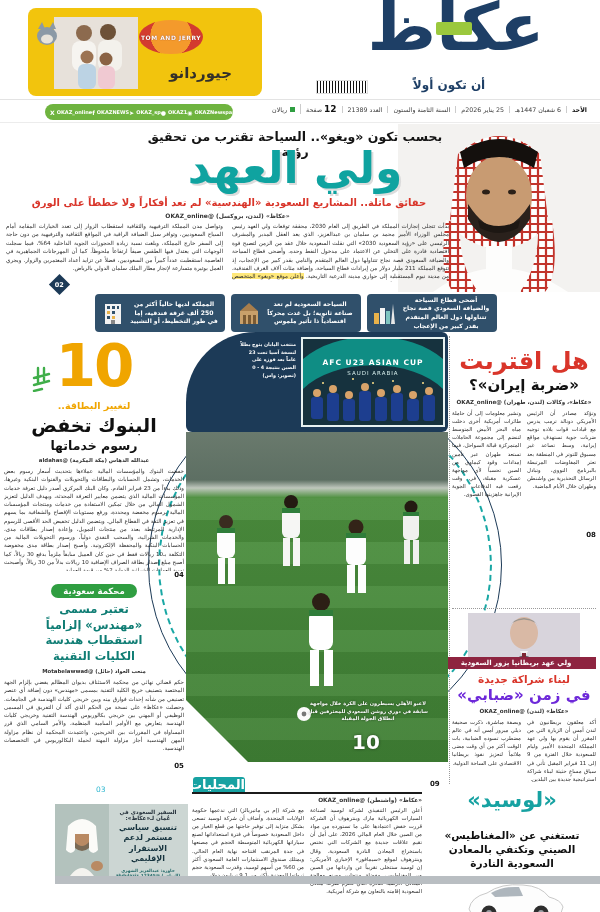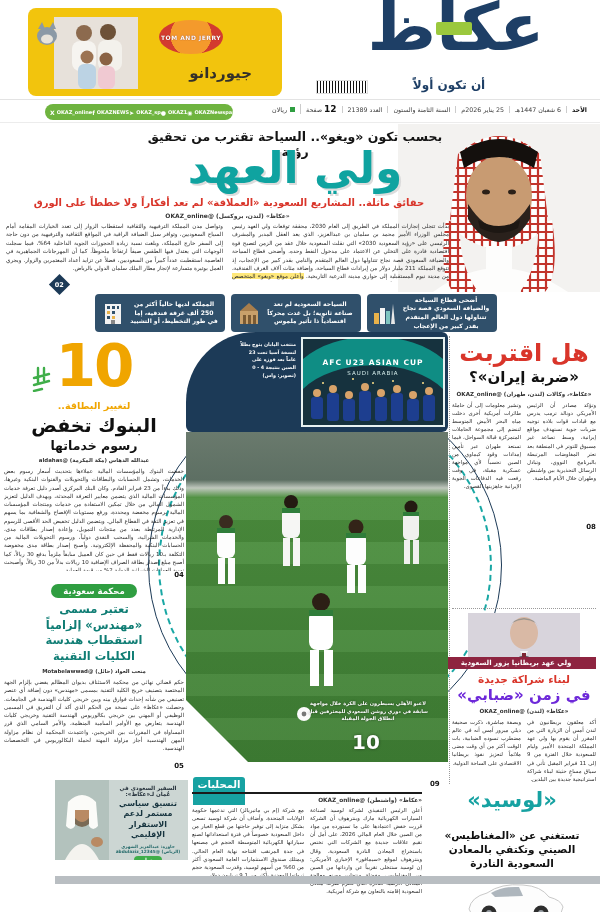--- a/index.html
+++ b/index.html
@@ -1,21 +1,21 @@
 <!DOCTYPE html>
 <html lang="ar" dir="rtl"><head>
 <meta charset="utf-8">
 <style>
   html,body{margin:0;padding:0;background:#e9e9e9;}
   *{box-sizing:border-box;font-family:"DejaVu Sans",sans-serif;}
   #page{position:relative;width:600px;height:912px;margin:0 auto;background:#fff;overflow:hidden;direction:rtl;}
   .abs{position:absolute;}
 
   
-  #ad{left:28px;top:8px;width:254px;height:88px;background:#f2c40d;border-radius:8px;overflow:hidden;}
+  #ad{left:28px;top:8px;width:234px;height:88px;background:#f2c40d;border-radius:8px;overflow:hidden;}
   #ad-photo{position:absolute;left:26px;top:9px;width:84px;height:72px;background:#eae5df;border-radius:3px;}
   #tom-sticker{position:absolute;left:6px;top:12px;width:26px;height:28px;}
   #tj-logo{position:absolute;right:52px;top:12px;width:78px;height:40px;text-align:center;}
   #tj-logo .oval{width:64px;height:34px;margin:0 auto;background:radial-gradient(circle at 50% 45%,#f49a2c 0 55%,#d33b2f 56% 100%);border-radius:50%;display:flex;align-items:center;justify-content:center;}
   #tj-logo .tj-text{color:#fff;font-size:6px;font-weight:900;letter-spacing:.5px;text-shadow:0 0 1px #7a1d14;}
   #ad-brand{position:absolute;right:30px;bottom:14px;font-size:15px;font-weight:900;color:#33302a;letter-spacing:2px;}
 
   #logo-block{left:322px;top:4px;width:266px;height:94px;}
   #logo-text{position:absolute;right:12px;top:-14px;width:240px;text-align:center;font-size:66px;font-weight:900;color:#1e3f66;line-height:1.15;}
   #logo-accent{position:absolute;right:116px;top:18px;width:36px;height:13px;background:#9bc83d;border-radius:2px;}
@@ -81,52 +81,52 @@
   #main-photo{left:186px;top:432px;width:262px;height:330px;z-index:1;overflow:hidden;background:linear-gradient(180deg,#6a7a6d 0,#5d6f63 48px,#bfc7bd 56px,#4c8f3e 66px,#3f7f34 100%);}
   #pitch-stripes{position:absolute;left:0;top:66px;width:262px;height:264px;background:repeating-linear-gradient(180deg,rgba(255,255,255,.05) 0 22px,rgba(0,0,0,.06) 22px 44px);}
   #photo-caption{left:302px;top:700px;width:132px;color:#fff;font-size:5px;font-weight:600;line-height:1.5;text-align:center;z-index:3;text-shadow:0 0 2px rgba(0,0,0,.6);}
   #photo-pagenum{left:336px;top:730px;width:60px;text-align:center;color:#fff;font-size:20px;font-weight:900;z-index:3;text-shadow:0 0 3px rgba(0,0,0,.5);}
   #photo-slice{left:186px;top:700px;width:0;height:0;border-bottom:62px solid #fff;border-right:62px solid transparent;z-index:2;}
 
   
   #vrule{left:449px;top:336px;height:448px;border-left:1px dotted #9a9a9a;}
   #iran{left:452px;top:335px;width:144px;}
   #iran-kicker{text-align:center;font-size:9.3px;font-weight:900;color:#223040;line-height:1.4;}
-  #iran-red{text-align:center;font-size:24px;font-weight:900;color:#d9352a;margin-top:4px;}
+  #iran-red{text-align:center;font-size:24px;font-weight:900;color:#d9352a;margin-top:12px;}
   #iran-black{text-align:center;font-size:15px;font-weight:900;color:#111;margin-top:1px;}
   #iran-byline{text-align:center;font-size:5.6px;font-weight:700;color:#333;margin-top:5px;}
   .two-col{display:flex;gap:6px;overflow:hidden;}
   .two-col .col{flex:1;font-size:5.4px;line-height:1.5;text-align:justify;color:#2b2b2b;}
   #iran-body{margin-top:4px;height:122px;}
   #iran-divider{left:452px;top:608px;width:144px;border-top:1px dotted #9a9a9a;}
 
   
   #william{left:452px;top:613px;width:144px;}
   #wm-photo{display:block;margin:0 auto;width:112px;height:52px;background:#d8d4dc;overflow:hidden;}
   #wm-label{margin:-8px auto 0;position:relative;width:160px;background:#8e2440;color:#fff;font-size:7px;font-weight:900;text-align:center;padding:2px 2px;}
   #wm-red{text-align:center;font-size:10.5px;font-weight:900;color:#d9352a;margin-top:4px;}
   #wm-headline{text-align:center;font-size:15px;font-weight:900;color:#6d28d9;margin-top:1px;}
   #wm-byline{text-align:center;font-size:5.6px;font-weight:700;color:#333;margin-top:4px;}
   #wm-body{margin-top:4px;height:64px;}
 
   
-  #section-tab{left:193px;top:777px;width:52px;height:28px;background:#17a2a2;color:#fff;font-size:10px;font-weight:900;text-align:center;line-height:15px;border-radius:3px 3px 0 0;}
+  #section-tab{left:193px;top:777px;width:52px;height:15px;background:#17a2a2;color:#fff;font-size:13px;font-weight:900;text-align:center;line-height:15px;border-radius:3px 3px 0 0;}
   #midbox{left:192px;top:792px;width:230px;height:112px;border-top:2px solid #1b1b1b;padding-top:3px;}
   #midbox-byline{text-align:right;font-size:5.8px;font-weight:700;color:#333;}
   #midbox-body{margin-top:3px;height:92px;}
 
   #lucid{left:428px;top:780px;width:168px;}
   #badge09{position:absolute;left:2px;top:0;}
   #lucid-headline{text-align:center;font-size:21px;font-weight:900;color:#17a2a2;margin-top:8px;}
   #lucid-sub{text-align:center;font-size:10.5px;font-weight:900;color:#101010;line-height:1.35;margin-top:16px;}
   #car{display:block;margin:4px auto 0;}
 
   #gray-bar{left:55px;top:876px;width:545px;height:8px;background:#b9bec2;}
   #badge03{left:96px;top:785px;font-size:7.5px;font-weight:400;color:#2ab6cf;}
-  #amb-panel{left:55px;top:780px;width:133px;height:80px;background:#ccd6d3;display:flex;flex-direction:row-reverse;overflow:hidden;}
+  #amb-panel{left:55px;top:804px;width:133px;height:80px;background:#ccd6d3;display:flex;flex-direction:row-reverse;overflow:hidden;}
   #amb-photo{flex:0 0 54px;height:80px;}
   #amb-text{flex:1;padding:5px 4px 3px 3px;display:flex;flex-direction:column;align-items:center;}
   #amb-label{font-size:5.6px;font-weight:700;color:#24303a;text-align:center;}
   #amb-headline{font-size:8px;font-weight:900;color:#17343f;text-align:center;line-height:1.3;margin-top:2px;}
   #amb-byline{font-size:4.3px;font-weight:700;color:#246a6a;text-align:center;margin-top:3px;}
   #amb-tag{margin-top:2px;background:#3fae49;color:#fff;font-size:5.5px;font-weight:900;padding:1px 8px;border-radius:6px;}
 </style>
 </head>
 <body>
 
@@ -220,21 +220,21 @@
       <ellipse cx="88" cy="68" rx="4" ry="2.5" fill="#2b2018"></ellipse>
         <ellipse cx="114" cy="68" rx="4" ry="2.5" fill="#2b2018"></ellipse>
       <path d="M62 28 Q101 2 140 28 L136 44 Q101 22 66 44 Z" fill="#14100d"></path>
       <path d="M48 96 Q40 150 55 168 L80 168 Q60 140 62 100 Z" fill="url(#shemagh)"></path>
       <path d="M154 96 Q162 150 147 168 L122 168 Q142 140 140 100 Z" fill="url(#shemagh)"></path>
       <rect x="88" y="122" width="26" height="46" fill="#fdfdfc"></rect>
     </svg>
   </div>
   <div class="abs" id="lead-kicker">بحسب تكون «ويغو».. السياحة تقترب من تحقيق رؤية</div>
   <div class="abs" id="lead-headline">ولي العهد</div>
-  <div class="abs" id="lead-subhead">حقائق ماثلة.. المشاريع السعودية «العملاقة» لم تعد أفكاراً ولا خططاً على الورق</div>
+  <div class="abs" id="lead-subhead">حقائق ماثلة.. المشاريع السعودية «الهندسية» لم تعد أفكاراً ولا خططاً على الورق</div>
   <div class="abs" id="lead-byline">«عكاظ» (لندن، بروكسل) @OKAZ_online</div>
   <div class="abs" id="lead-body">
     <div class="col">
       <span>بدأت تتجلى إنجازات المملكة في الطريق إلى العام 2030، محققة توقعات ولي العهد رئيس مجلس الوزراء الأمير محمد بن سلمان بن عبدالعزيز، الذي يعد العقل المدبر والمشرف الرئيسي على «رؤية السعودية 2030» التي نقلت السعودية خلال عقد من الزمن لتصبح قوة اقتصادية قادرة على التخلي عن الاعتماد على مدخول النفط وحده. وأضحى قطاع السياحة والضيافة السعودي قصة نجاح تتناولها دول العالم المتقدم والنامي بقدر كبير من الإعجاب، إذ تتوقع المملكة 211 مليار دولار من إيرادات قطاع السياحة، وإضافة مئات آلاف الغرف الفندقية، من مدينة نيوم المستقبلية إلى حواري مدينة الدرعية التاريخية.</span>
       <span class="hl">وأعلن موقع «ويغو» المتخصص في حجز بطاقات السفر أن مدن المملكة هي الوجهات المحلية المفضلة، إذ حجزت 61% خلال الصيف الماضي خصوصاً الرحلات القاصدة العاصمة الرياض.</span>
     </div>
     <div class="col">وتواصل مدن المملكة الترفيهية والثقافية استقطاب الزوار إلى تعدد الخيارات المقامة أمام السياح السعوديين، وتوافر سبل الضيافة الراقية في المواقع الثقافية والترفيهية من دون حاجة إلى السفر خارج المملكة، وبلغت نسبة زيادة الحجوزات الجوية الداخلية 64%، فيما سجلت الوجهات التي يعتدل فيها الطقس صيفاً ارتفاعاً ملحوظاً. كما أن المهرجانات الجماهيرية في العاصمة استقطبت عدداً كبيراً من السعوديين، فضلاً عن تزايد أعداد المعتمرين والزوار. ويجري العمل بوتيرة متسارعة لإنجاز مطار الملك سلمان الدولي بالرياض.</div>
   </div>
   <div class="abs diamond" id="badge02">
       <span>02</span>

